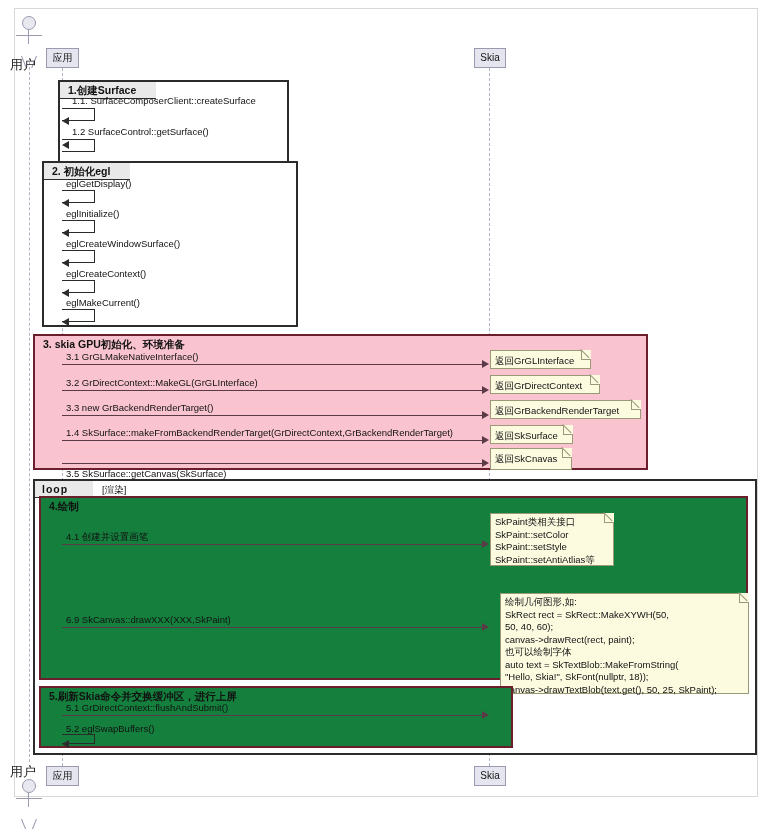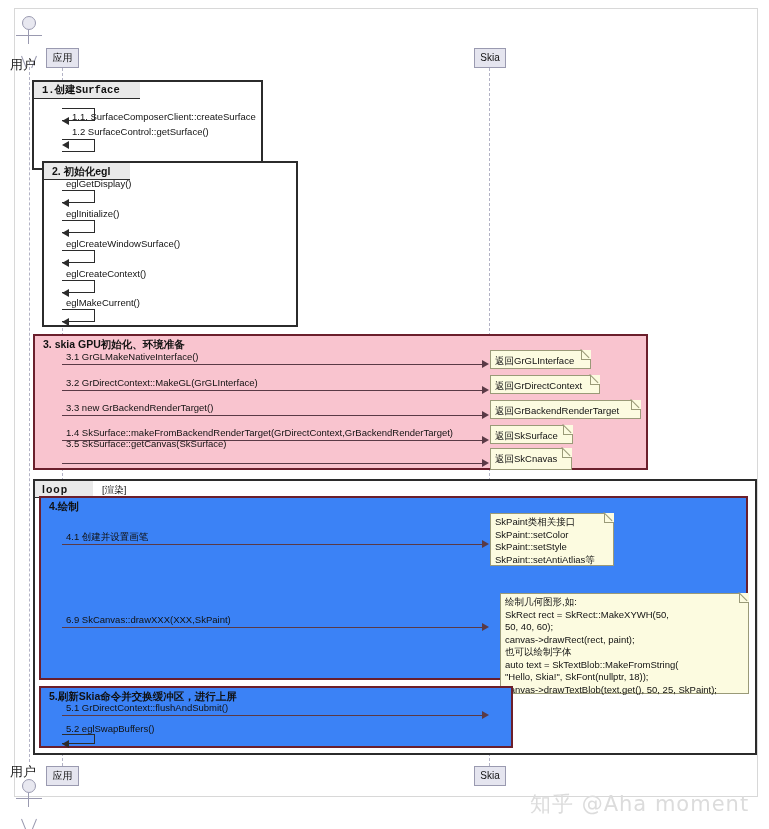--- a/index.html
+++ b/index.html
@@ -35,21 +35,21 @@
     font-size:10px;color:#111;text-align:center;line-height:18px;height:20px;
     box-sizing:border-box;white-space:nowrap;
   }
 
   
   .lifeline{position:absolute;width:0;border-left:1px dashed #b3b3c6;}
 
   
   .frag{position:absolute;box-sizing:border-box;border:2px solid #2b2b2b;background:#ffffff;}
   .frag.pink{background:#f9c4cf;border-color:#6b1f2c;}
-  .frag.pink2{background:#3b82f6;border-color:#6b1f2c;}
+  .frag.pink2{background:#15803d;border-color:#6b1f2c;}
   .frag-tab{
     position:absolute;left:0;top:0;height:17px;line-height:17px;
     font-size:10.5px;font-weight:bold;color:#111;
     padding:0 20px 0 8px;white-space:nowrap;box-sizing:border-box;
   }
   .frag.plain > .frag-tab{background:#e9e9e9;border-right:0;border-bottom:1px solid #2b2b2b;}
   .frag-tab .corner{
     position:absolute;right:0;top:0;width:16px;height:17px;overflow:hidden;
   }
   .frag-tab .corner:before{
@@ -111,28 +111,28 @@
     <div class="head"></div>
     <div class="body"></div>
     <div class="legs"></div>
     <div class="alabel" style="top:40px;">用户</div>
   </div>
 
   <div class="participant" style="left:46px;top:48px;width:33px;">应用</div>
 
   <div class="participant" style="left:474px;top:48px;width:32px;">Skia</div>
 
-  <div class="frag plain" style="left:32px;top:80px;width:231px;height:90px;font-family:Liberation Mono, monospace;">
+  <div class="frag plain" style="left:58px;top:80px;width:231px;height:90px;">
     <div class="frag-tab">
       <span>1.创建Surface</span>
       <span class="corner"></span>
     </div>
   </div>
 
-  <div class="msg-label" style="left:72px;top:95px;margin-top:16px;">1.1. SurfaceComposerClient::createSurface</div>
+  <div class="msg-label" style="left:72px;top:95px;">1.1. SurfaceComposerClient::createSurface</div>
   <div class="selfcall" style="left:62px;top:108px;width:33px;height:13px;"></div>
   <div class="arrow-head left dark" style="left:62px;top:117px;"></div>
 
   <div class="msg-label" style="left:72px;top:126px;">1.2 SurfaceControl::getSurface()</div>
   <div class="selfcall" style="left:62px;top:139px;width:33px;height:13px;"></div>
   <div class="arrow-head left dark" style="left:62px;top:141px;"></div>
 
   <div class="frag plain" style="left:42px;top:161px;width:256px;height:166px;">
     <div class="frag-tab">
       <span>2. 初始化egl</span>
@@ -182,21 +182,21 @@
   <div class="msg-label" style="left:66px;top:402px;">3.3 new GrBackendRenderTarget()</div>
   <div class="arrow-line" style="left:62px;top:415px;width:420px;"></div>
   <div class="arrow-head right" style="left:482px;top:411px;"></div>
   <div class="note nowrap" style="left:490px;top:400px;width:151px;height:19px;line-height:15px;">返回GrBackendRenderTarget<span class="fold"></span></div>
 
   <div class="msg-label" style="left:66px;top:427px;">1.4 SkSurface::makeFromBackendRenderTarget(GrDirectContext,GrBackendRenderTarget)</div>
   <div class="arrow-line" style="left:62px;top:440px;width:420px;"></div>
   <div class="arrow-head right" style="left:482px;top:436px;"></div>
   <div class="note nowrap" style="left:490px;top:425px;width:83px;height:19px;line-height:15px;">返回SkSurface<span class="fold"></span></div>
 
-  <div class="msg-label" style="left:66px;top:438px;">3.5 SkSurface::getCanvas(SkSurface)</div>
+  <div class="msg-label" style="left:66px;top:468px;">3.5 SkSurface::getCanvas(SkSurface)</div>
   <div class="arrow-line" style="left:62px;top:463px;width:420px;"></div>
   <div class="arrow-head right" style="left:482px;top:459px;"></div>
   <div class="note nowrap" style="left:490px;top:448px;width:82px;height:22px;line-height:15px;">返回SkCnavas<span class="fold"></span></div>
 
   <div class="frag plain" style="left:33px;top:479px;width:724px;height:276px;">
     <div class="frag-tab" style="width:58px;padding-left:7px;">
       <span style="letter-spacing:1px;">loop</span>
       <span class="corner"></span>
     </div>
     <div class="frag-guard" style="left:67px;top:3px;">[渲染]</div>
@@ -249,15 +249,14 @@
     <div class="head"></div>
     <div class="body"></div>
     <div class="legs"></div>
     <div class="alabel" style="top:-16px;">用户</div>
   </div>
 
   <div class="participant" style="left:46px;top:766px;width:33px;">应用</div>
 
   <div class="participant" style="left:474px;top:766px;width:32px;">Skia</div>
 
-  <div class="watermark" style="left:530px;top:790px;">知乎 @Aha moment</div>
 
 </div>
 
 </body></html>

